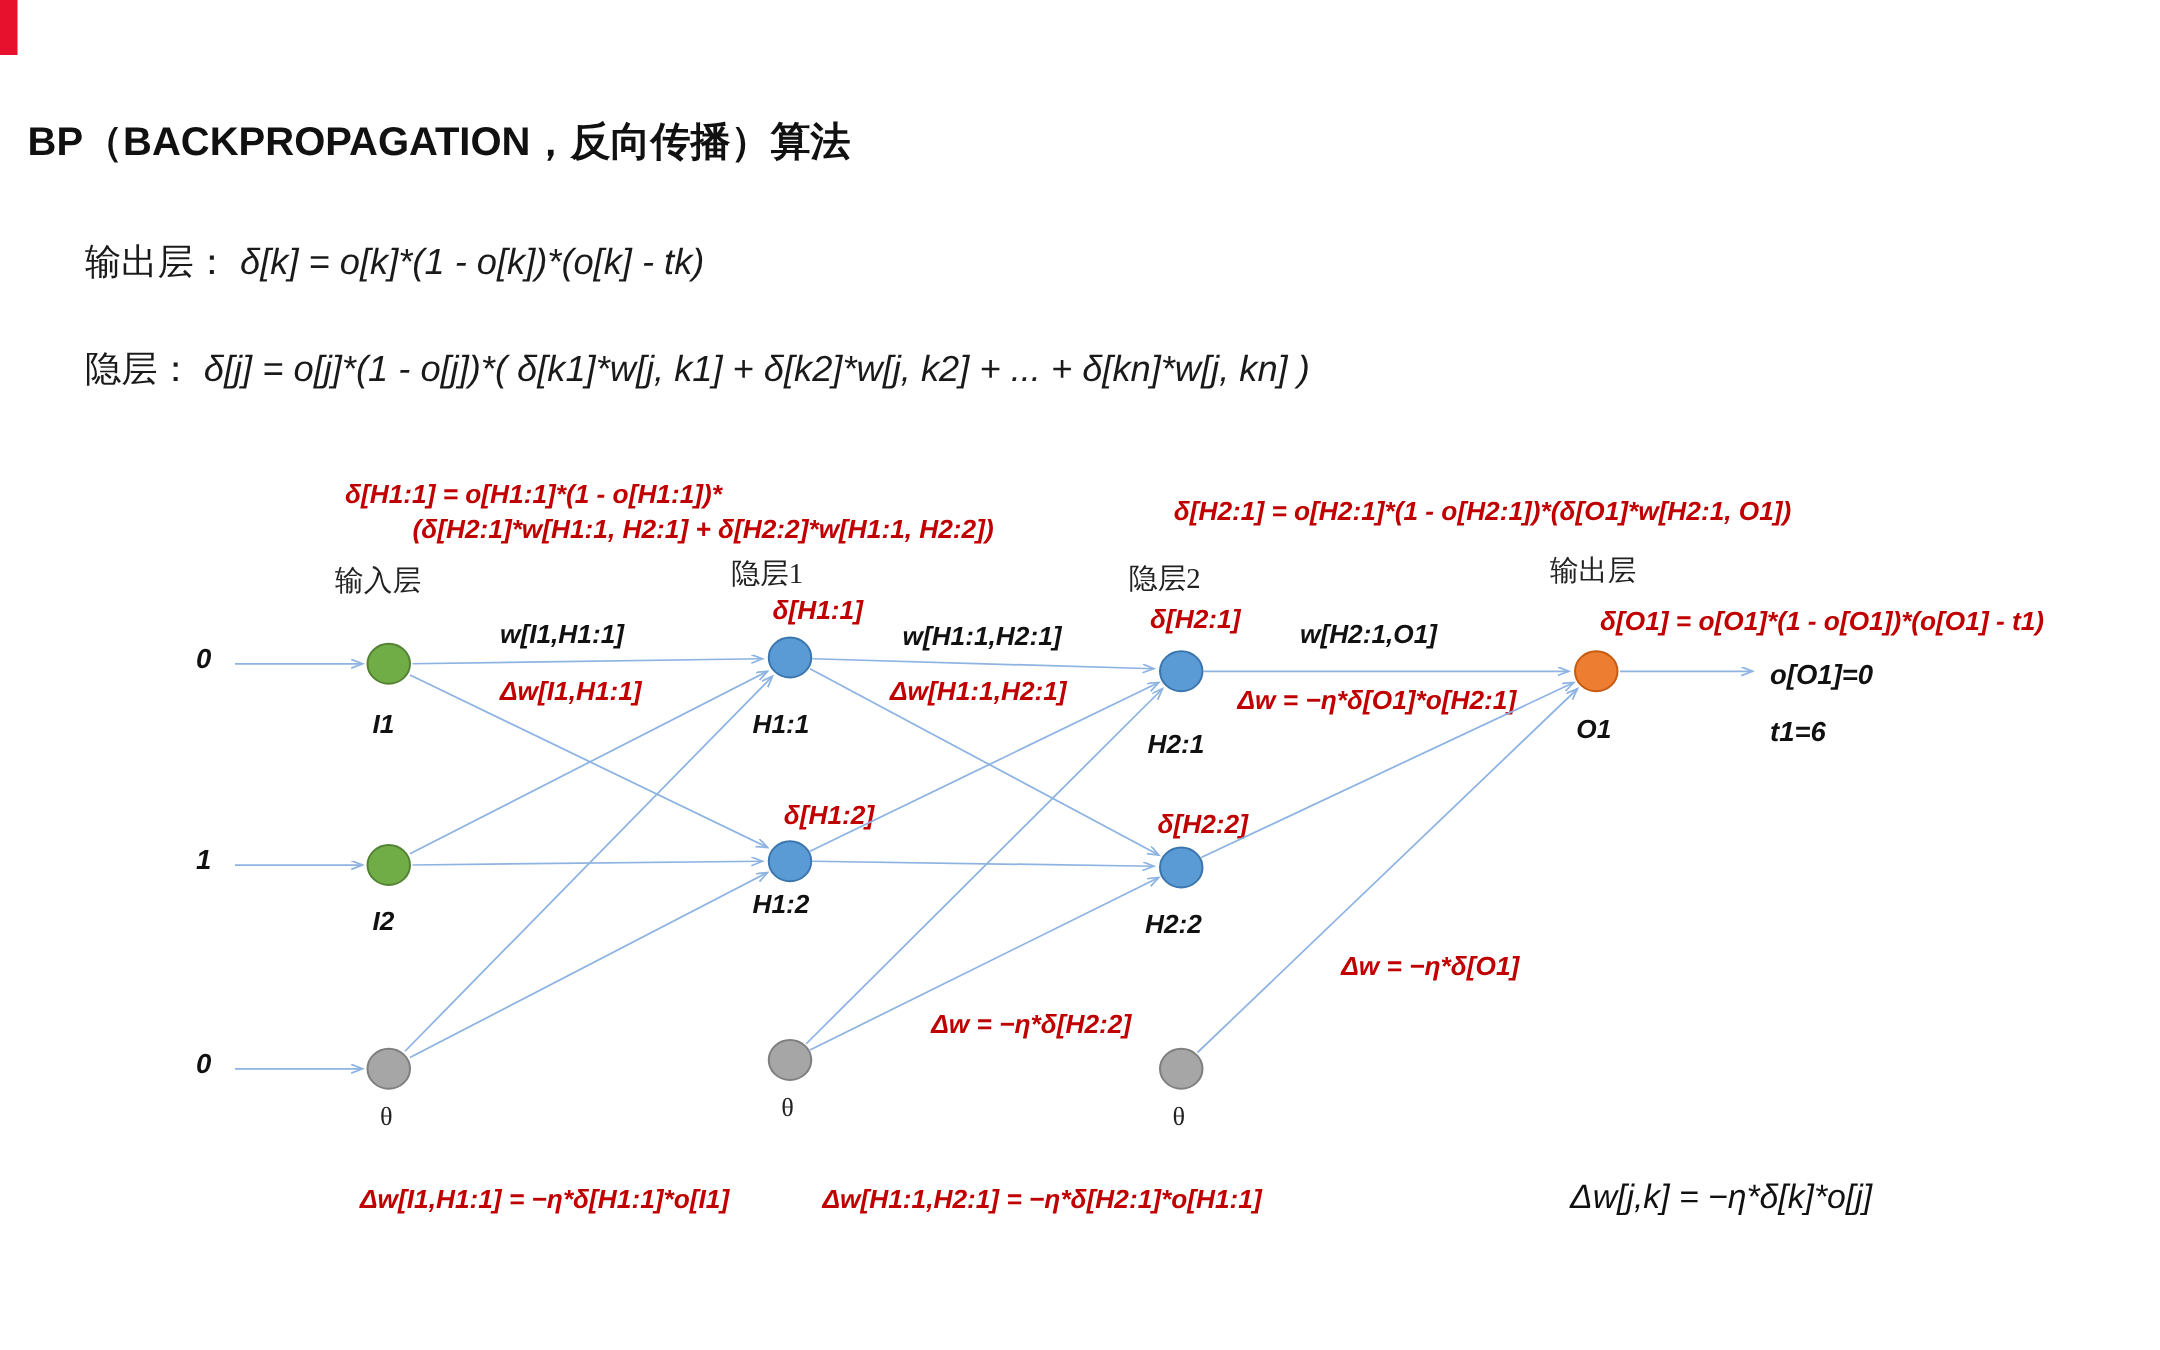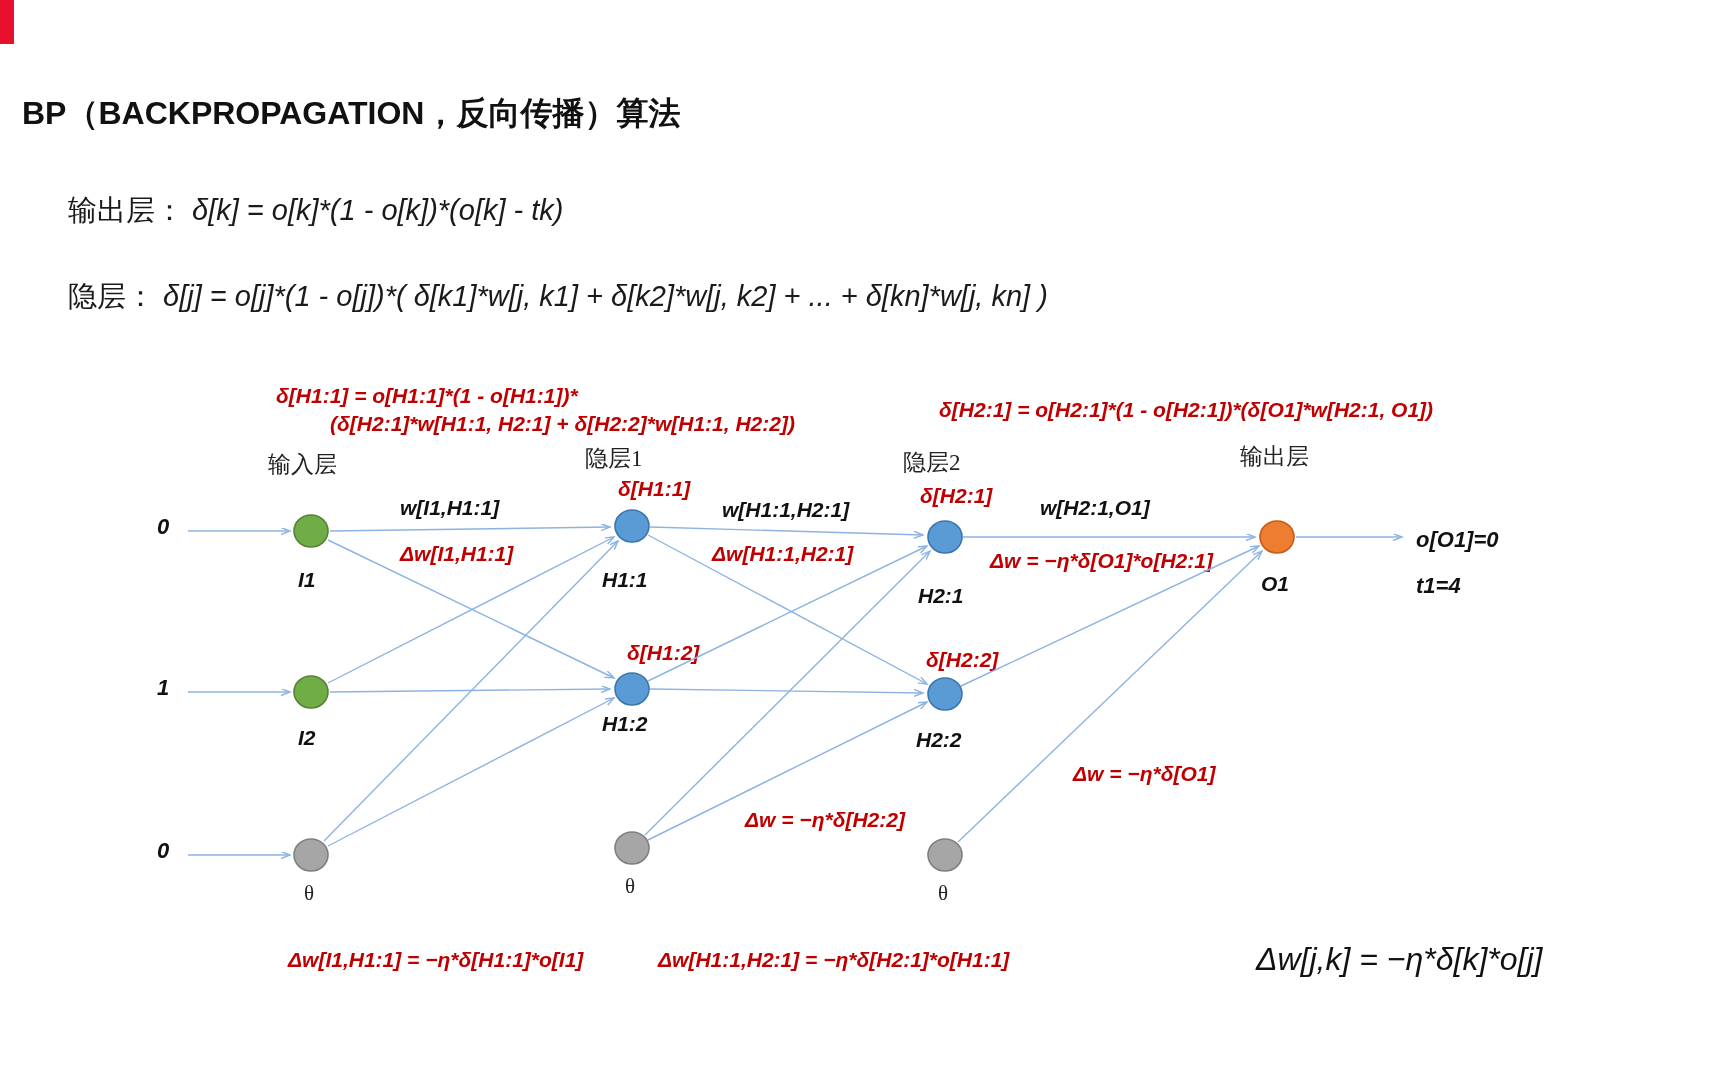--- a/index.html
+++ b/index.html
@@ -11,21 +11,21 @@
   .title{font-size:32px;font-weight:bold;color:#111;}
   .frow{font-size:29px;}
   .cjk{font-family:"Liberation Serif","DejaVu Serif",serif;}
   .math{font-style:italic;font-weight:500;margin-top:25px;}
   .layer{font-size:23px;font-family:"Liberation Serif","DejaVu Serif",serif;color:#222;}
   .wlab{font-size:21px;font-style:italic;font-weight:600;color:#111;}
   .nlab{font-size:21px;font-style:italic;font-weight:600;color:#111;}
   .val{font-size:22px;font-style:italic;font-weight:600;color:#111;}
   .theta{font-size:21px;font-family:"Liberation Serif","DejaVu Serif",serif;color:#222;}
   .ann{font-size:21px;font-style:italic;font-weight:600;color:#c00000;}
-  .rule{font-size:32px;font-style:italic;font-weight:500;color:#111;}
+  .rule{font-size:27px;font-style:italic;font-weight:500;color:#111;}
   .corner{position:absolute;left:0;top:0;width:14px;height:44px;}
   line{stroke:#8db3e2;stroke-width:1.4;}
   .node{stroke-width:1.6;}
 </style>
 </head>
 <body>
 
 <div class="stage">
 
   <div class="corner" style="background:#e8112d;"></div>
@@ -37,20 +37,21 @@
     <span class="math">δ[k] = o[k]*(1 - o[k])*(o[k] - tk)</span>
   </div>
   <div class="t frow" style="left:68px;top:280px;">
     <span class="cjk">隐层：</span>
     <span class="math">δ[j] = o[j]*(1 - o[j])*( δ[k1]*w[j, k1] + δ[k2]*w[j, k2] + ... + δ[kn]*w[j, kn] )</span>
   </div>
 
   <div class="t ann" style="left:276px;top:384px;">δ[H1:1] = o[H1:1]*(1 - o[H1:1])*</div>
   <div class="t ann" style="left:330px;top:412px;">(δ[H2:1]*w[H1:1, H2:1] + δ[H2:2]*w[H1:1, H2:2])</div>
   <div class="t ann" style="left:923px;top:398px;margin-left:16px;">δ[H2:1] = o[H2:1]*(1 - o[H2:1])*(δ[O1]*w[H2:1, O1])</div>
+  <div class="t ann" style="left:1280px;top:486px;">δ[O1] = o[O1]*(1 - o[O1])*(o[O1] - t1)</div>
 
   <div class="t layer" style="left:268px;top:452px;">输入层</div>
   <div class="t layer" style="left:585px;top:446px;">隐层1</div>
   <div class="t layer" style="left:903px;top:450px;">隐层2</div>
   <div class="t layer" style="left:1240px;top:444px;">输出层</div>
 
   <div class="t ann" style="left:618px;top:477px;">δ[H1:1]</div>
   <div class="t ann" style="left:627px;top:641px;">δ[H1:2]</div>
   <div class="t ann" style="left:920px;top:484px;">δ[H2:1]</div>
   <div class="t ann" style="left:926px;top:648px;">δ[H2:2]</div>
@@ -74,21 +75,21 @@
   <div class="t nlab" style="left:602px;top:568px;">H1:1</div>
   <div class="t nlab" style="left:602px;top:712px;">H1:2</div>
   <div class="t nlab" style="left:918px;top:584px;">H2:1</div>
   <div class="t nlab" style="left:916px;top:728px;">H2:2</div>
   <div class="t nlab" style="left:1261px;top:572px;">O1</div>
   <div class="t theta" style="left:304px;top:882px;">θ</div>
   <div class="t theta" style="left:625px;top:875px;">θ</div>
   <div class="t theta" style="left:938px;top:882px;">θ</div>
 
   <div class="t val" style="left:1416px;top:528px;">o[O1]=0</div>
-  <div class="t val" style="left:1416px;top:574px;">t1=4</div>
+  <div class="t val" style="left:1416px;top:574px;">t1=6</div>
 
   <div class="t ann" style="left:288px;top:948px;">Δw[I1,H1:1] = −η*δ[H1:1]*o[I1]</div>
   <div class="t ann" style="left:658px;top:948px;">Δw[H1:1,H2:1] = −η*δ[H2:1]*o[H1:1]</div>
   <div class="t rule" style="left:1256px;top:942px;">Δw[j,k] = −η*δ[k]*o[j]</div>
 
   <svg class="net" width="1728" height="1080" viewBox="0 0 1728 1080">
     <defs>
       <marker id="arr" markerWidth="12" markerHeight="10" refX="9" refY="3.5" orient="auto" markerUnits="userSpaceOnUse">
         <path d="M0,0 L9,3.5 L0,7" fill="none" stroke="#8db3e2" stroke-width="1.4"></path>
       </marker>

